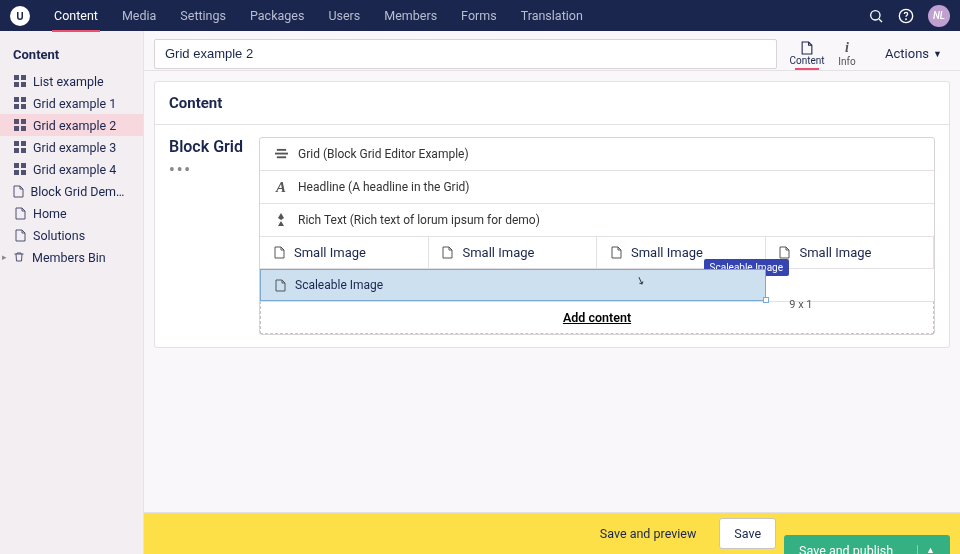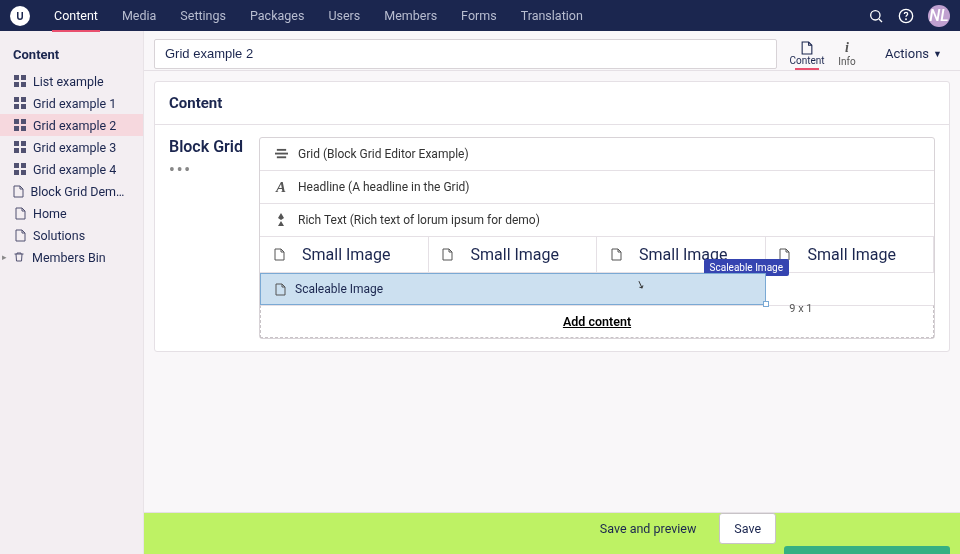--- a/index.html
+++ b/index.html
@@ -6,21 +6,21 @@
 body { font-family: -apple-system, BlinkMacSystemFont, "Segoe UI", Roboto, sans-serif; font-size: 13px; color: #1b264f; background: #f9f7f9; width: 960px; height: 554px; overflow: hidden; position: relative; }
 
 .topbar { height: 31px; background: #1b264f; display: flex; align-items: center; padding: 0 10px; color: #d4d7e2; }
 .logo { width: 20px; height: 20px; border-radius: 50%; background: #fff; display: flex; align-items: center; justify-content: center; margin-right: 12px; }
 .nav { display: flex; gap: 0; }
 .nav-item { padding: 0 12px; height: 31px; display: flex; align-items: center; cursor: pointer; font-size: 12.5px; color: #b8bdd0; position: relative; }
 .nav-item.active { color: #fff; }
 .nav-item.active::after { content: ""; position: absolute; bottom: -1px; left: 10px; right: 10px; height: 2px; background: #e94f6e; }
 .topbar-right { margin-left: auto; display: flex; align-items: center; gap: 14px; }
 .top-icon { color: #fff; display: flex; align-items: center; cursor: pointer; }
-.avatar { width: 22px; height: 22px; border-radius: 50%; background: #c0a0d0; color: #fff; display: flex; align-items: center; justify-content: center; font-size: 16px; font-weight: 500; font-style: italic; }
+.avatar { width: 22px; height: 22px; border-radius: 50%; background: #c0a0d0; color: #fff; display: flex; align-items: center; justify-content: center; font-size: 10px; font-weight: 500; font-style: italic; }
 
 .layout { display: flex; height: calc(100% - 31px); }
 .sidebar { width: 144px; background: #f3eef2; border-right: 1px solid #e8e3e7; padding-top: 6px; }
 .sidebar-head { font-weight: 700; padding: 10px 13px 8px; font-size: 13px; color: #1b264f; }
 .tree { padding: 0; }
 .tree-item { display: flex; align-items: center; padding: 4px 13px; height: 22px; cursor: pointer; color: #1b264f; font-size: 12.5px; }
 .tree-item.active { background: #f6d8de; }
 .tree-icon { width: 14px; height: 14px; margin-right: 6px; display: flex; align-items: center; justify-content: center; color: #515171; }
 .recycle-row { display: flex; align-items: center; padding: 4px 2px; height: 22px; }
 .chev { width: 10px; color: #888; font-size: 9px; }
@@ -41,35 +41,35 @@
 .left-col { width:90px; font-size:16px; font-weight:600; color:#1b264f; }
 .dots { color:#888; letter-spacing:2px; margin-top:4px; cursor:pointer; }
 .grid-col { flex:1; }
 
 .grid-box { border:1px solid #d8d3d7; border-radius:3px; overflow:visible; position:relative; }
 .row { border-bottom:1px solid #e5e0e5; display:flex; align-items:center; padding:9px 14px; font-size:12px; color:#333; gap:10px; }
 .row:last-child { border-bottom:none; }
 .block-icon { width:14px; height:14px; display:flex; align-items:center; justify-content:center; color:#555; }
 
 .small-row { display:flex; border-bottom:1px solid #e5e0e5; position:relative; }
-.small-cell { flex:1; border-right:1px solid #e5e0e5; display:flex; align-items:center; padding:8px 12px; font-size:16px; gap:16px; }
+.small-cell { flex:1; border-right:1px solid #e5e0e5; display:flex; align-items:center; padding:8px 12px; font-size:13px; gap:8px; }
 .small-cell:last-child { border-right:none; }
 
 .tooltip { position:absolute; background:#3544b1; color:#fff; font-size:10px; padding:3px 6px; border-radius:2px; top:22px; right:145px; white-space:nowrap; }
 
 .scale-row-wrap { position:relative; padding:0; }
 .scale-block { background:#cce0f0; border:1px solid #7aa9d4; display:flex; align-items:center; padding:8px 12px; font-size:12px; gap:8px; width:75%; position:relative; }
 .resize-handle { position:absolute; right:-1px; top:0; bottom:0; width:3px; cursor:ew-resize; }
 .handle-dot { position:absolute; right:-4px; bottom:-3px; width:6px; height:6px; border:1px solid #7aa9d4; background:#fff; }
 .cursor-icon { position:absolute; left:375px; top:4px; font-size:11px; color:#333; transform:rotate(20deg); }
 .size-label { position:absolute; right:-48px; top:28px; font-size:11px; color:#555; }
 
 .add-row { text-align:center; padding:8px; font-size:12.5px; font-weight:600; color:#000000; border:1px dashed #c8c3c7; border-top: 1px solid #e5e0e5; cursor:pointer;text-decoration:underline; }
 
-.footer { position:absolute; bottom:0; left:144px; right:0; height:42px; background:#bef264; border-top:1px solid #e5e0e5; display:flex; align-items:flex-start; justify-content:flex-end; padding:0 10px; gap:8px; }
+.footer { position:absolute; bottom:0; left:144px; right:0; height:42px; background:#fde047; border-top:1px solid #e5e0e5; display:flex; align-items:center; justify-content:flex-end; padding:0 10px; gap:8px; }
 .btn { padding:7px 14px; font-size:12.5px; border-radius:3px; cursor:pointer; border:1px solid transparent; }
 .btn-text { background:transparent; color:#1b264f; }
 .btn-outline { background:#fff; border:1px solid #c8c3c7; color:#1b264f; }
 .btn-primary { background:#35b082; color:#fff; display:flex; align-items:center; gap:24px;margin-top:33px; }
 .split { border-left:1px solid rgba(255,255,255,.4); padding-left:8px; font-size:9px; }
 .truncate { white-space:nowrap; overflow:hidden; text-overflow:ellipsis; }
 </style>
 </head>
 <body>
 

